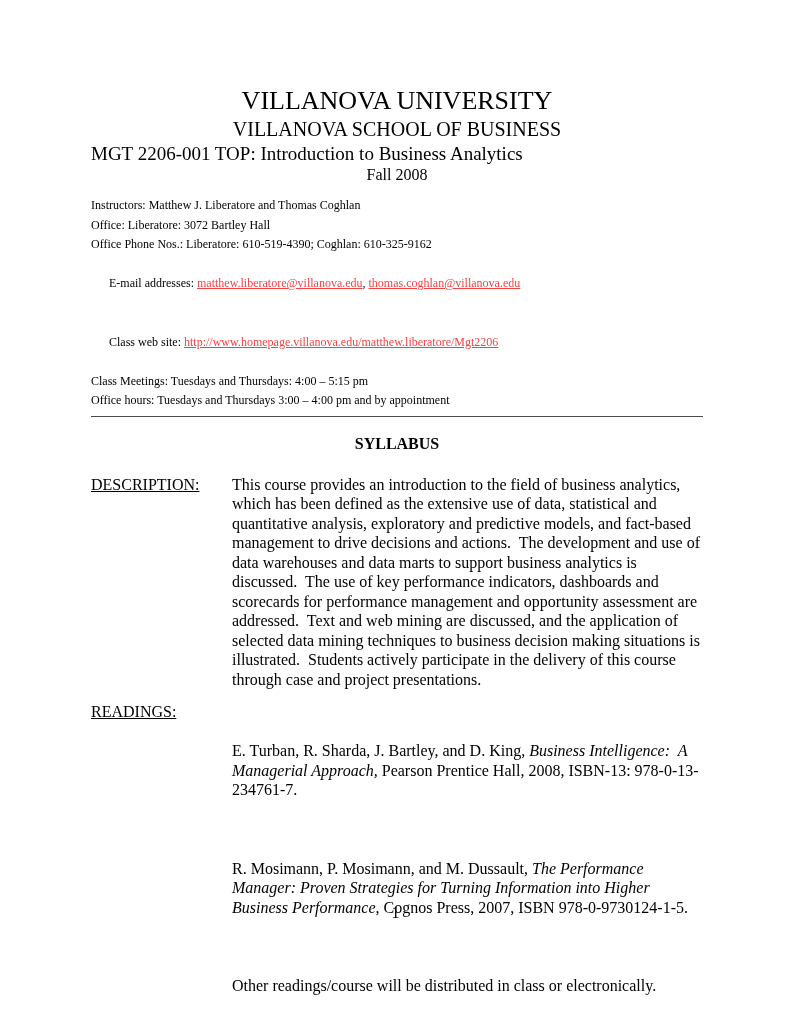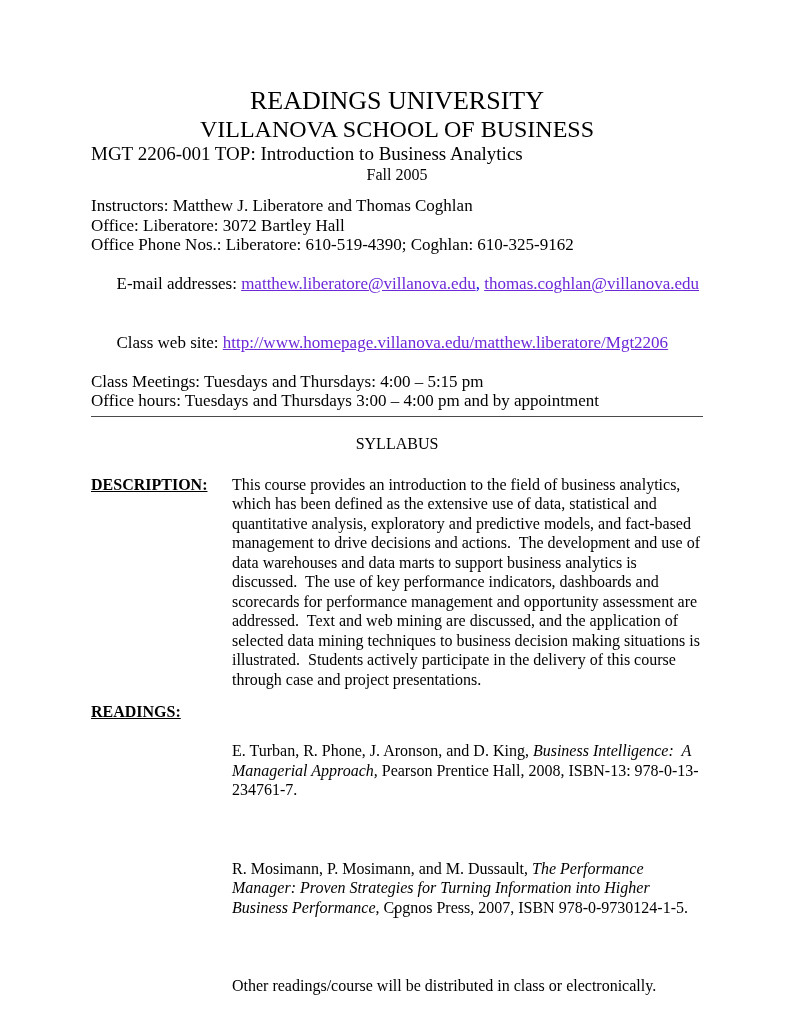--- a/index.html
+++ b/index.html
@@ -17,76 +17,75 @@
   }
   .page {
     padding: 86px 88px 0 91px;
   }
   .title-university {
     font-size: 26px;
     line-height: 30px;
     text-align: center;
   }
   .title-school {
-    font-size: 24px;
+    font-size: 20px;
     line-height: 26px;
     text-align: center;
   }
   .title-course {
     font-size: 19px;
     line-height: 23px;
   }
   .title-term {
     font-size: 16px;
     line-height: 20px;
     text-align: center;
   }
   .info-block {
     margin-top: 11px;
-    font-size: 17px;
+    font-size: 12px;
     line-height: 19.5px;
   }
   .info-line {
     white-space: pre-wrap;
   }
   a.doc-link {
-    color: #6d28d9;
+    color: #ef4444;
     text-decoration: underline;
     cursor: pointer;
   }
   .link-sep {
     color: #0000EE;
     text-decoration: none;
   }
   .section-divider {
     margin-top: 5px;
     border: none;
     border-top: 1.5px solid #4a4a4a;
     height: 0;
     width: 100%;
   }
   .syllabus-heading {
     margin-top: 17px;
     text-align: center;
-    font-weight: normal;
+    font-weight: bold;
     font-size: 16px;
     line-height: 20px;
   }
   .section {
     display: flex;
     font-size: 16px;
     line-height: 19.5px;
     align-items: flex-start;
   }
   .section-description { margin-top: 21px; }
   .section-readings    { margin-top: 13px; }
   .section-label {
     flex: 0 0 141px;
     width: 141px;
-    font-weight: bold;
   }
   .section-label .u {
     text-decoration: underline;
   }
   .section-body {
     flex: 1 1 auto;
     white-space: pre-wrap;
   }
   .para + .para {
     margin-top: 20px;
@@ -102,24 +101,24 @@
     text-align: center;
     font-size: 16px;
     line-height: 19.5px;
   }
 </style>
 </head>
 <body>
 
 <div class="page">
 
-  <div class="title-university">READINGS UNIVERSITY</div>
+  <div class="title-university">VILLANOVA UNIVERSITY</div>
   <div class="title-school">VILLANOVA SCHOOL OF BUSINESS</div>
   <div class="title-course">MGT 2206-001 TOP: Introduction to Business Analytics</div>
-  <div class="title-term">Fall 2005</div>
+  <div class="title-term">Fall 2008</div>
 
   <div class="info-block">
     <div class="info-line">Instructors: Matthew J. Liberatore and Thomas Coghlan</div>
     <div class="info-line">Office: Liberatore: 3072 Bartley Hall</div>
     <div class="info-line">Office Phone Nos.: Liberatore: 610-519-4390; Coghlan: 610-325-9162</div>
     <div class="info-line">
       <span>E-mail addresses: </span><a class="doc-link">matthew.liberatore@villanova.edu</a><span class="link-sep">, </span><a class="doc-link">thomas.coghlan@villanova.edu</a>
     </div>
     <div class="info-line">
       <span>Class web site: </span><a class="doc-link">http://www.homepage.villanova.edu/matthew.liberatore/Mgt2206</a>
@@ -133,21 +132,21 @@
   <div class="syllabus-heading">SYLLABUS</div>
 
   <div class="section section-description">
     <div class="section-label"><span class="u">DESCRIPTION:</span></div>
     <div class="section-body">This course provides an introduction to the field of business analytics, which has been defined as the extensive use of data, statistical and quantitative analysis, exploratory and predictive models, and fact-based management to drive decisions and actions.  The development and use of data warehouses and data marts to support business analytics is discussed.  The use of key performance indicators, dashboards and scorecards for performance management and opportunity assessment are addressed.  Text and web mining are discussed, and the application of selected data mining techniques to business decision making situations is illustrated.  Students actively participate in the delivery of this course through case and project presentations.</div>
   </div>
 
   <div class="section section-readings">
     <div class="section-label"><span class="u">READINGS:</span></div>
     <div class="section-body">
-      <div class="para"><span>E. Turban, R. Phone, J. Aronson, and D. King, </span><span class="em">Business Intelligence:  A Managerial Approach,</span><span> Pearson Prentice Hall, 2008, ISBN-13: 978-0-13-234761-7.</span></div>
+      <div class="para"><span>E. Turban, R. Sharda, J. Bartley, and D. King, </span><span class="em">Business Intelligence:  A Managerial Approach,</span><span> Pearson Prentice Hall, 2008, ISBN-13: 978-0-13-234761-7.</span></div>
       <div class="para"><span>R. Mosimann, P. Mosimann, and M. Dussault, </span><span class="em">The Performance Manager: Proven Strategies for Turning Information into Higher Business Performance</span><span>, Cognos Press, 2007, ISBN 978-0-9730124-1-5.</span></div>
       <div class="para">Other readings/course will be distributed in class or electronically.</div>
     </div>
   </div>
 
 </div>
 
 <div class="page-number">1</div>
 
 </body></html>

